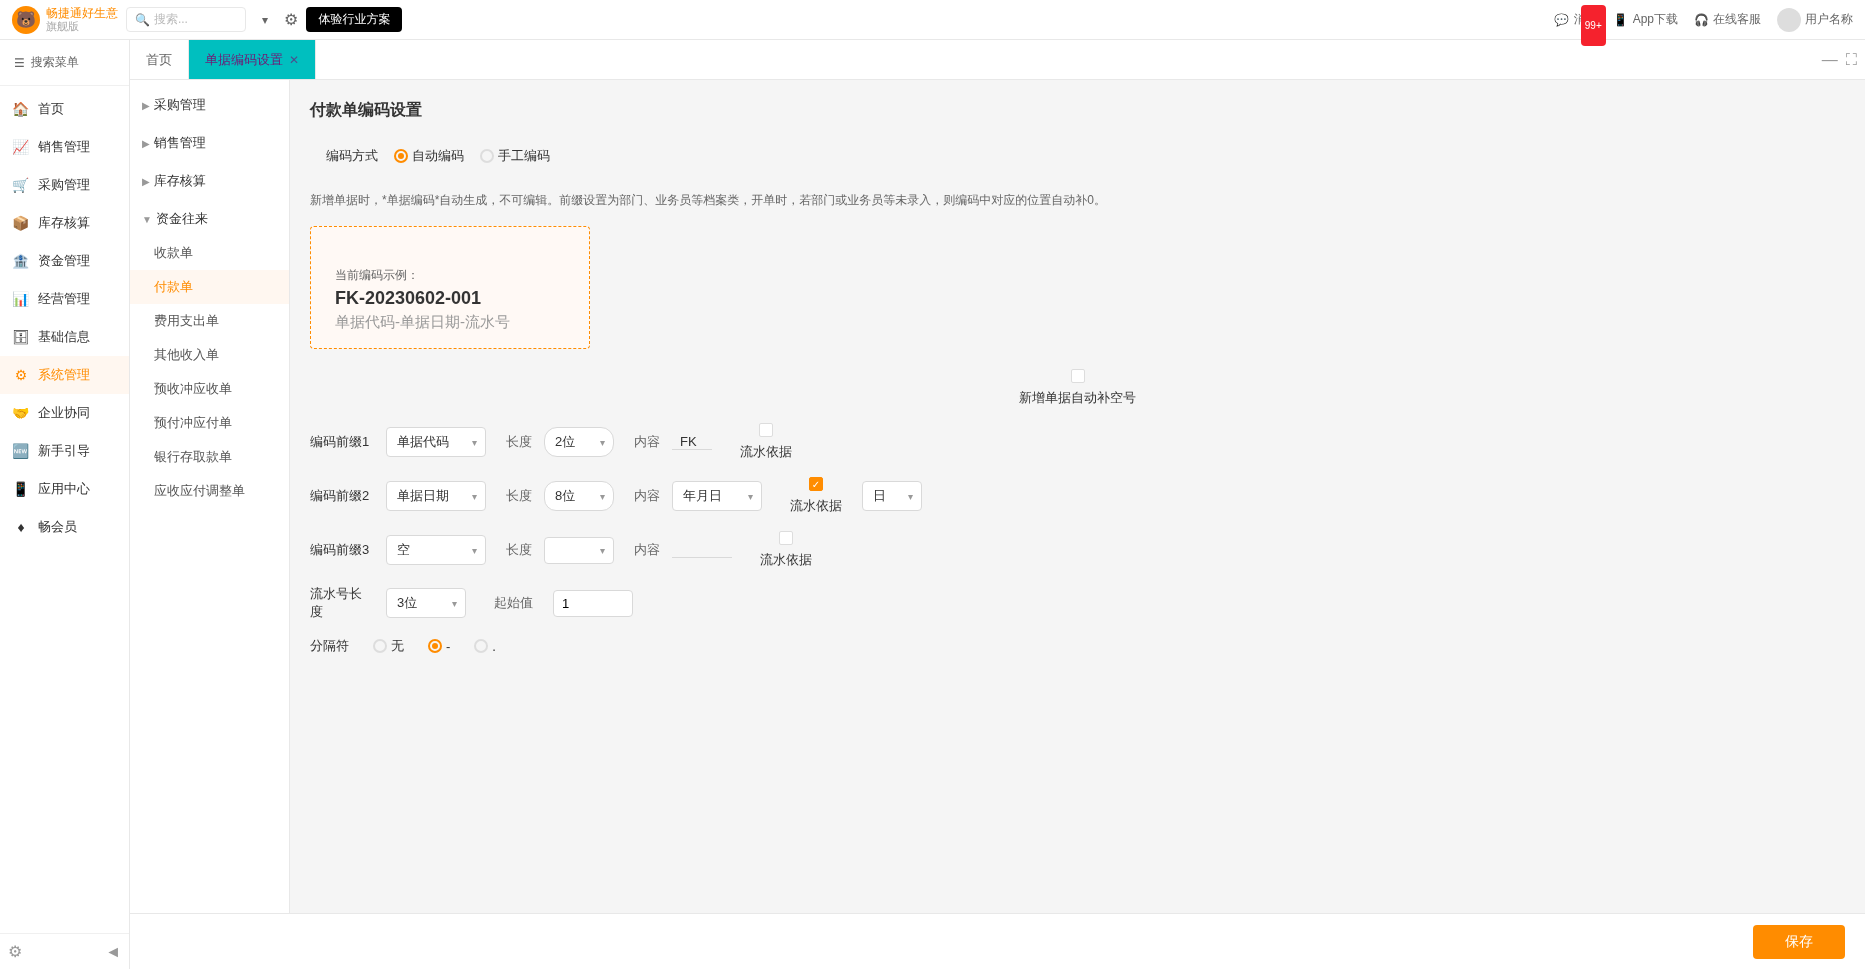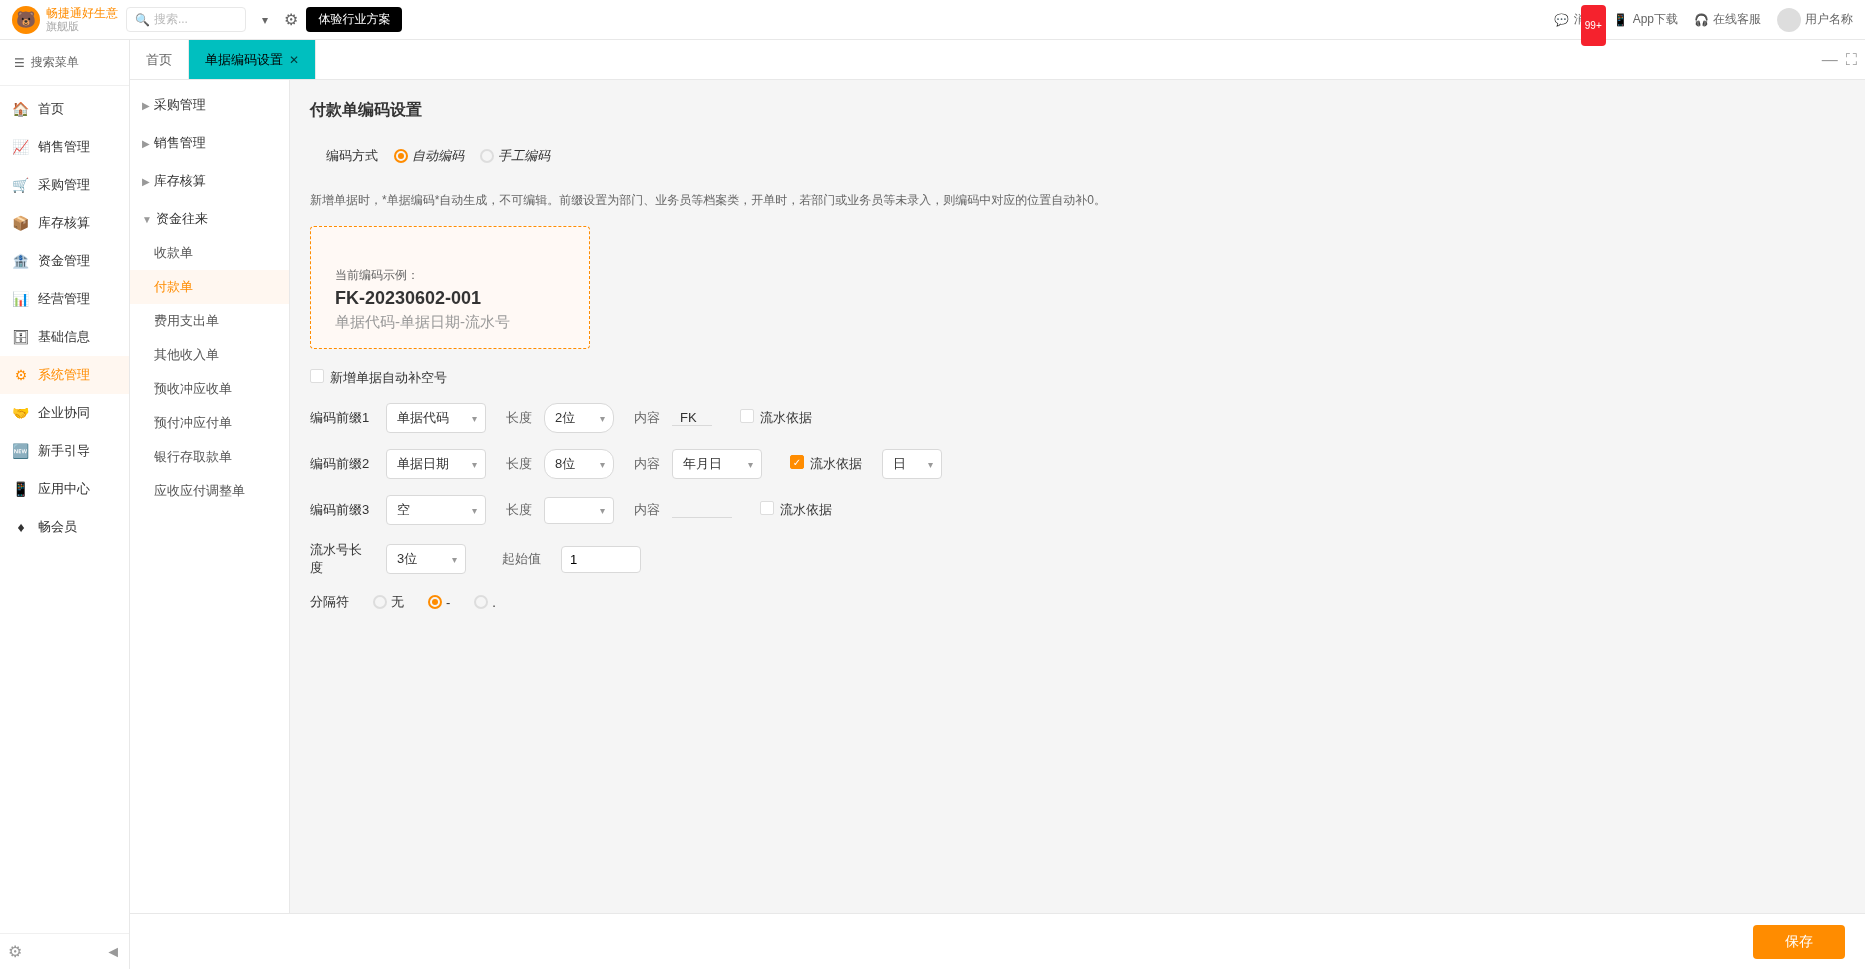--- a/index.html
+++ b/index.html
@@ -32,21 +32,21 @@
     .sidebar-item-icon { width: 18px; height: 18px; display: flex; align-items: center; justify-content: center; font-size: 14px; flex-shrink: 0; }
     .sidebar-bottom { border-top: 1px solid #f0f0f0; padding: 8px; display: flex; align-items: center; justify-content: space-between; }
     .sidebar-bottom-icon { color: #999; cursor: pointer; font-size: 16px; }
 
     
     .content-area { flex: 1; display: flex; flex-direction: column; overflow: hidden; }
 
     
     .tab-bar { height: 40px; background: #fff; border-bottom: 1px solid #e8e8e8; display: flex; align-items: center; flex-shrink: 0; }
     .tab-item { height: 100%; display: flex; align-items: center; padding: 0 16px; gap: 6px; cursor: pointer; color: #666; font-size: 13px; border-right: 1px solid #e8e8e8; }
-    .tab-item.active { background: #00bfbf; color: #000000; }
+    .tab-item.active { background: #00bfbf; color: #701a75; }
     .tab-close { font-size: 12px; cursor: pointer; opacity: 0.7; }
     .tab-bar-right { margin-left: auto; display: flex; align-items: center; padding-right: 8px; gap: 8px; color: #999; cursor: pointer; font-size: 16px; }
 
     
     .main-content { flex: 1; overflow-y: auto; display: flex; background: #f5f5f5; }
 
     
     .sub-menu { width: 160px; background: #fff; border-right: 1px solid #e8e8e8; flex-shrink: 0; padding: 8px 0; }
     .sub-menu-group { margin-bottom: 4px; }
     .sub-menu-group-title { display: flex; align-items: center; gap: 4px; padding: 8px 12px; color: #333; font-size: 13px; cursor: pointer; }
@@ -54,37 +54,37 @@
     .sub-menu-item { padding: 8px 12px 8px 24px; color: #555; font-size: 13px; cursor: pointer; }
     .sub-menu-item.active { background: #fff7f0; color: #ff8c00; font-weight: 500; }
 
     
     .page-content { flex: 1; padding: 20px; overflow-y: auto; }
     .page-title { font-size: 16px; font-weight: 600; color: #333; margin-bottom: 16px; }
 
     
     .encoding-mode { display: flex; align-items: center; gap: 16px; background: #f5f5f5; padding: 10px 16px; margin-bottom: 16px; border-radius: 4px; }
     .encoding-mode-label { color: #333; font-size: 13px; }
-    .radio-group { display: flex; align-items: center; gap: 16px; font-style: italic; }
+    .radio-group { display: flex; align-items: center; gap: 16px; }
     .radio-item { display: flex; align-items: center; gap: 4px; cursor: pointer; color: #333; font-size: 13px; }
     .radio-dot { width: 14px; height: 14px; border-radius: 50%; border: 2px solid #ddd; display: flex; align-items: center; justify-content: center; }
     .radio-dot.checked { border-color: #ff8c00; }
     .radio-dot.checked::after { content: ''; width: 6px; height: 6px; background: #ff8c00; border-radius: 50%; }
 
     
     .info-text { color: #666; font-size: 12px; margin-bottom: 16px; line-height: 1.6; }
 
     
     .preview-box { border: 1.5px dashed #ff8c00; background: #fff9f5; border-radius: 4px; padding: 16px 24px; margin-bottom: 20px; display: inline-block; min-width: 280px; }
     .preview-label { color: #666; font-size: 12px; margin-bottom: 4px; margin-top: 24px; }
     .preview-code { color: #333; font-size: 18px; font-weight: 600; }
     .preview-desc { color: #999; font-size: 15px; margin-top: 4px; }
 
     
-    .checkbox-item { display: flex; gap: 6px; cursor: pointer; }
+    .checkbox-item { display: flex; align-items: center; gap: 6px; cursor: pointer; flex-direction: column; }
     .checkbox-box { width: 14px; height: 14px; border: 1px solid #ddd; border-radius: 2px; display: flex; align-items: center; justify-content: center; background: #fff; }
     .checkbox-box.checked { background: #ff8c00; border-color: #ff8c00; color: white; font-size: 10px; }
 
     
     .form-section { margin-top: 8px; }
     .form-row { display: flex; align-items: center; gap: 12px; margin-bottom: 16px; }
     .form-label { color: #333; font-size: 13px; width: 64px; flex-shrink: 0; }
 
     
     .separator-row { display: flex; align-items: center; gap: 12px; margin-top: 8px; }
@@ -358,21 +358,21 @@
               <span>流水依据</span>
             </label>
           </div>
 
           <div class="form-row">
             <span class="form-label">流水号长度</span>
             <div class="select-styled" style="min-width:80px;">
               <span>3位</span>
               <span style="color:#999;font-size:10px;">▾</span>
             </div>
-            <span style="color:#666;font-size:13px;margin-left:24px;">起始值</span>
+            <span style="color:#666;font-size:13px;margin-left:16px;">起始值</span>
             <input type="text" style="border: 1px solid rgb(217, 217, 217); border-radius: 4px; padding: 5px 8px; font-size: 13px; width: 80px; margin-left: 8px;" value="1">
           </div>
 
           <div class="separator-row">
             <span class="separator-label">分隔符</span>
             <label class="radio-item" style="margin-left:12px;">
               <div class="radio-dot"></div>
               <span>无</span>
             </label>
             <label class="radio-item" style="margin-left:12px;">

